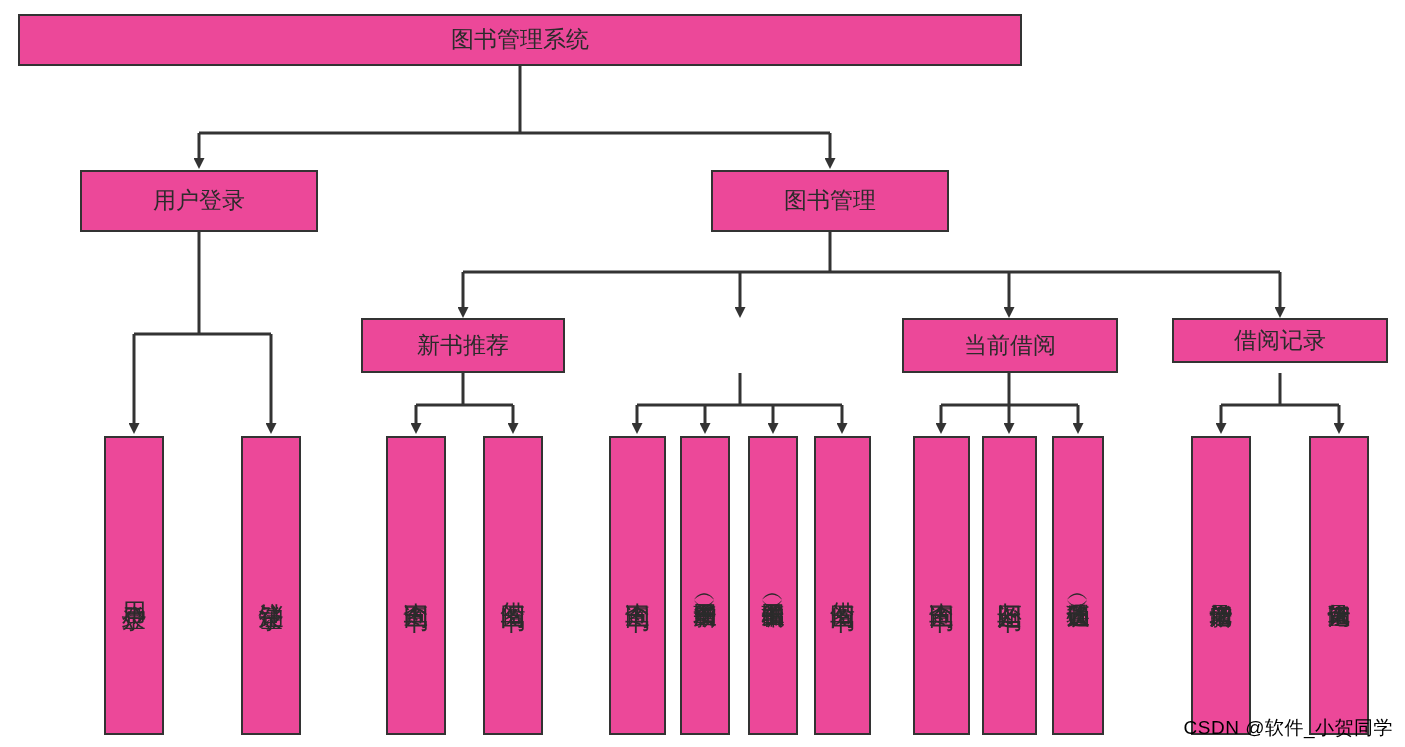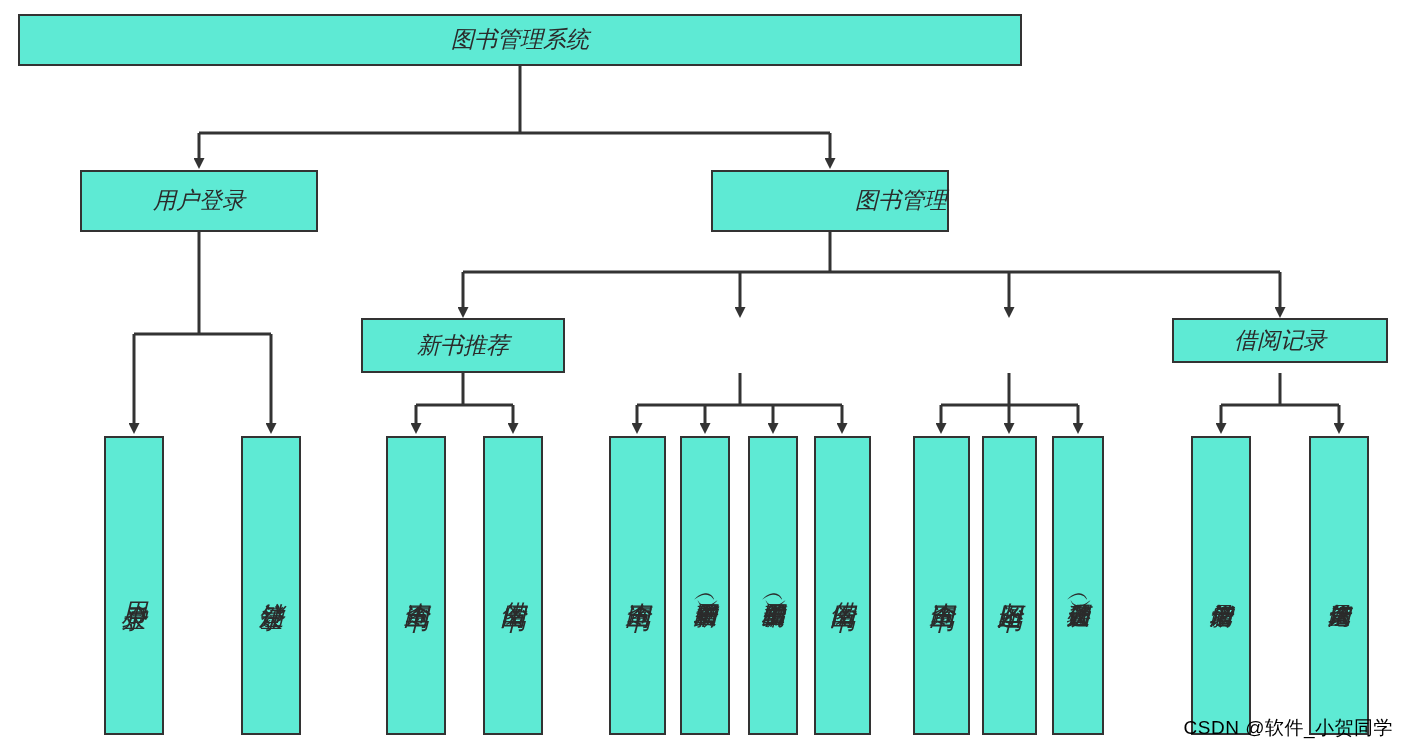--- a/index.html
+++ b/index.html
@@ -21,27 +21,26 @@
     position: absolute;
     left: 0;
     top: 0;
     width: 1405px;
     height: 747px;
     pointer-events: none;
   }
   .node {
     position: absolute;
     box-sizing: border-box;
-    background: #5eead4;
+    background: #ec4899;
     border: 2px solid #333333;
     display: flex;
     align-items: center;
     justify-content: center;
     color: #2b2b2b;
-    font-style: italic;
   }
   .node .lbl {
     display: block;
     text-align: center;
     line-height: 1.18;
     white-space: nowrap;
   }
   .node.horiz .lbl {
     font-size: 23px;
   }
@@ -126,26 +125,29 @@
     </g>
   </svg>
 
   <div class="node horiz" style="left:18px; top:14px; width:1004px; height:52px;">
     <span class="lbl">图书管理系统</span>
   </div>
 
   <div class="node horiz" style="left:80px; top:170px; width:238px; height:62px;">
     <span class="lbl">用户登录</span>
   </div>
-  <div class="node horiz" style="left:711px; top:170px; width:238px; height:62px;justify-content:flex-end;">
+  <div class="node horiz" style="left:711px; top:170px; width:238px; height:62px;">
     <span class="lbl">图书管理</span>
   </div>
 
   <div class="node horiz" style="left:361px; top:318px; width:204px; height:55px;">
     <span class="lbl">新书推荐</span>
+  </div>
+  <div class="node horiz" style="left:902px; top:318px; width:216px; height:55px;">
+    <span class="lbl">当前借阅</span>
   </div>
   <div class="node horiz" style="left:1172px; top:318px; width:216px; height:45px;">
     <span class="lbl">借阅记录</span>
   </div>
 
   <div class="node vert" style="left:104px; top:436px; width:60px; height:299px;">
     <span class="lbl">用户登录</span>
   </div>
   <div class="node vert" style="left:241px; top:436px; width:60px; height:299px;">
     <span class="lbl">注销登录</span>

